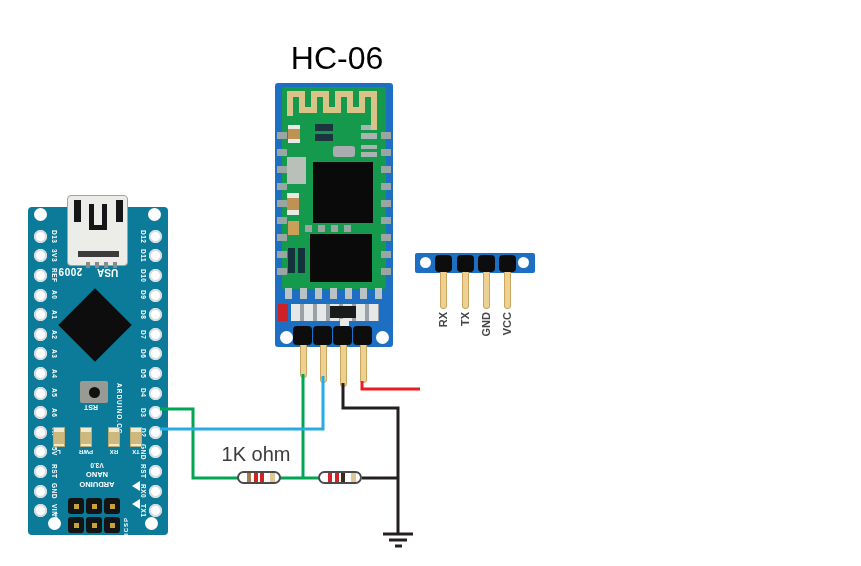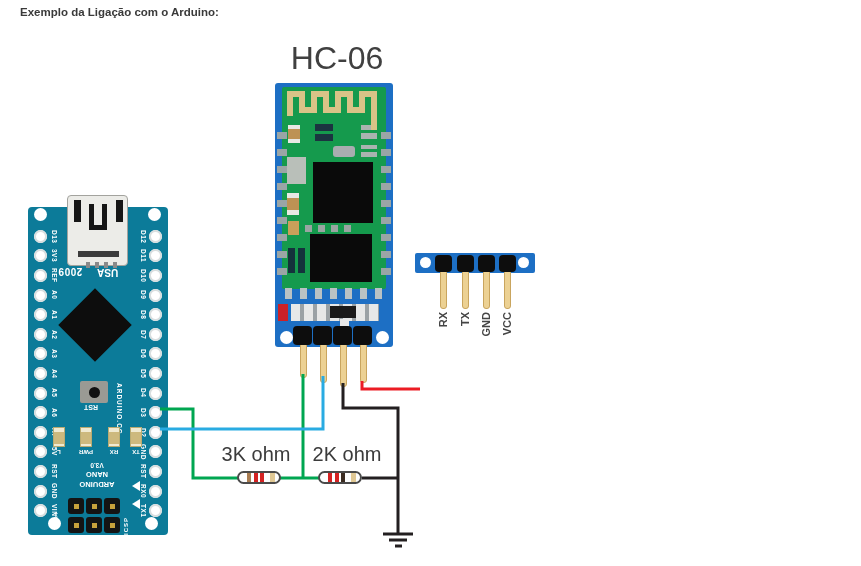--- a/index.html
+++ b/index.html
@@ -1,21 +1,21 @@
 <!DOCTYPE html>
 <html><head>
 <meta charset="utf-8">
 <style>
   *{box-sizing:border-box;margin:0;padding:0}
   body{background:#fff;font-family:"Liberation Sans",sans-serif}
   .stage{position:relative;width:861px;height:566px;background:#fff;overflow:hidden}
   .abs{position:absolute}
   
   .hdr{left:20px;top:6px;font-size:11.5px;font-weight:bold;color:#3a3a3a}
-  .title{left:272px;top:40px;width:130px;text-align:center;font-size:32px;color:#404040}
+  .title{left:272px;top:40px;width:130px;text-align:center;font-size:32px;color:#000000}
   .rlabel{top:443px;width:90px;text-align:center;font-size:20px;color:#3b3b3b;z-index:5}
   .pwr-label{left:426px;top:379px;font-size:19px;color:#3b3b3b;z-index:5}
   .footer{left:253px;top:547px;font-size:12.5px;font-weight:bold;color:#2b2b2b;z-index:5}
   
   .nano{left:28px;top:207px;width:140px;height:328px;border-radius:4px;z-index:2}
   .hole{position:absolute;width:13px;height:13px;border-radius:50%;background:#fff}
   .pcol{position:absolute;top:19.5px;display:flex;flex-direction:column}
   .prow{display:flex;align-items:center;height:19.6px;gap:3px}
   .prow.r{justify-content:flex-end}
   .pad{width:13px;height:13px;border-radius:50%;background:#fff;flex:0 0 13px;box-shadow:inset 0 0 0 2px #d8dedf}
@@ -55,24 +55,22 @@
   .resistor span:nth-child(2){left:15px}
   .resistor span:nth-child(3){left:21px}
   .resistor span:nth-child(4){left:31px;width:5px}
   svg.wires{position:absolute;left:0;top:0;z-index:3;pointer-events:none}
 </style>
 </head>
 <body>
 
 <div class="stage">
 
-  <div class="abs hdr">Exemplo da Ligação com o Arduino:</div>
   <div class="abs title">HC-06</div>
-  <div class="abs rlabel" style="left:211px">3K ohm</div>
-  <div class="abs rlabel" style="left:302px">2K ohm</div>
+  <div class="abs rlabel" style="left:211px">1K ohm</div>
 
   <svg class="wires" width="861" height="566">
 
     <polyline fill="none" stroke-width="6" points="290,116 290,94 302,94 302,110 314,110 314,94 326,94 326,110 338,110 338,94 350,94 350,110 362,110 362,94 374,94 374,130" stroke="#d9c387"></polyline>
 
     <polyline fill="none" stroke-width="3" points="160,409 193,409 193,478 322,478" stroke="#00a651"></polyline>
     <line stroke-width="3" x1="303" y1="374" x2="303" y2="478" stroke="#00a651"></line>
 
     <polyline fill="none" stroke-width="3" points="160,429 323,429 323,376" stroke="#29abe2"></polyline>
 

